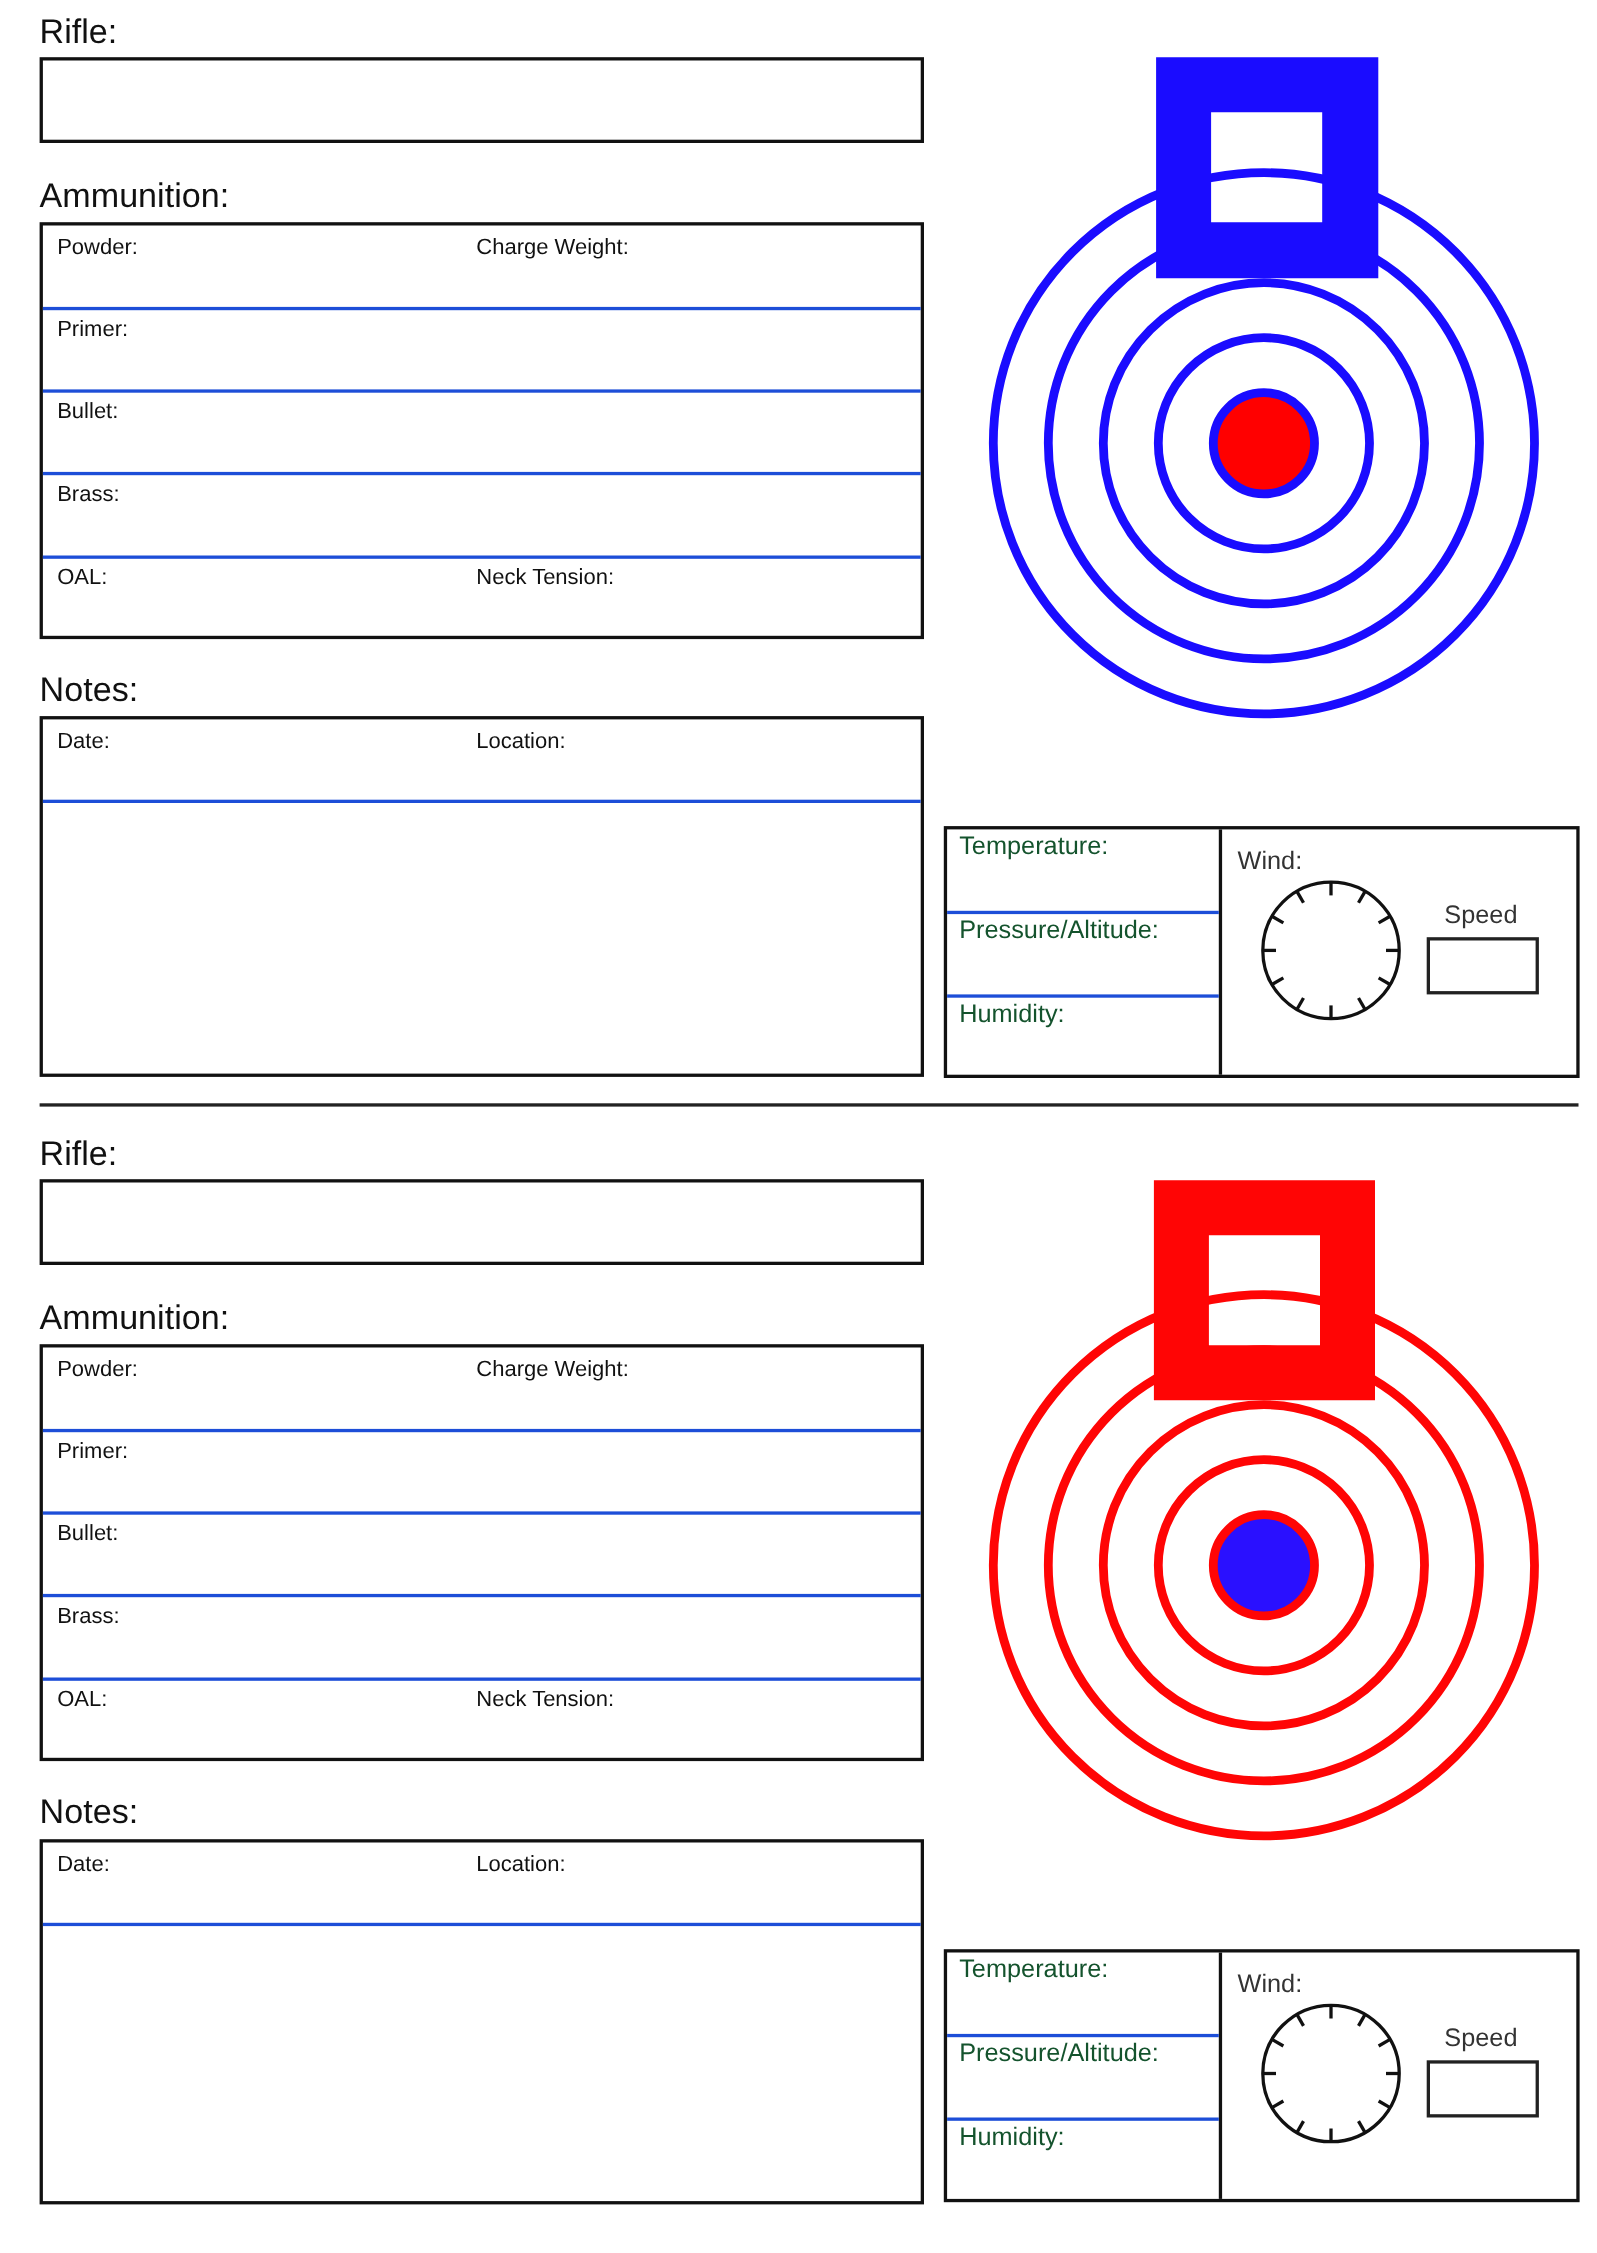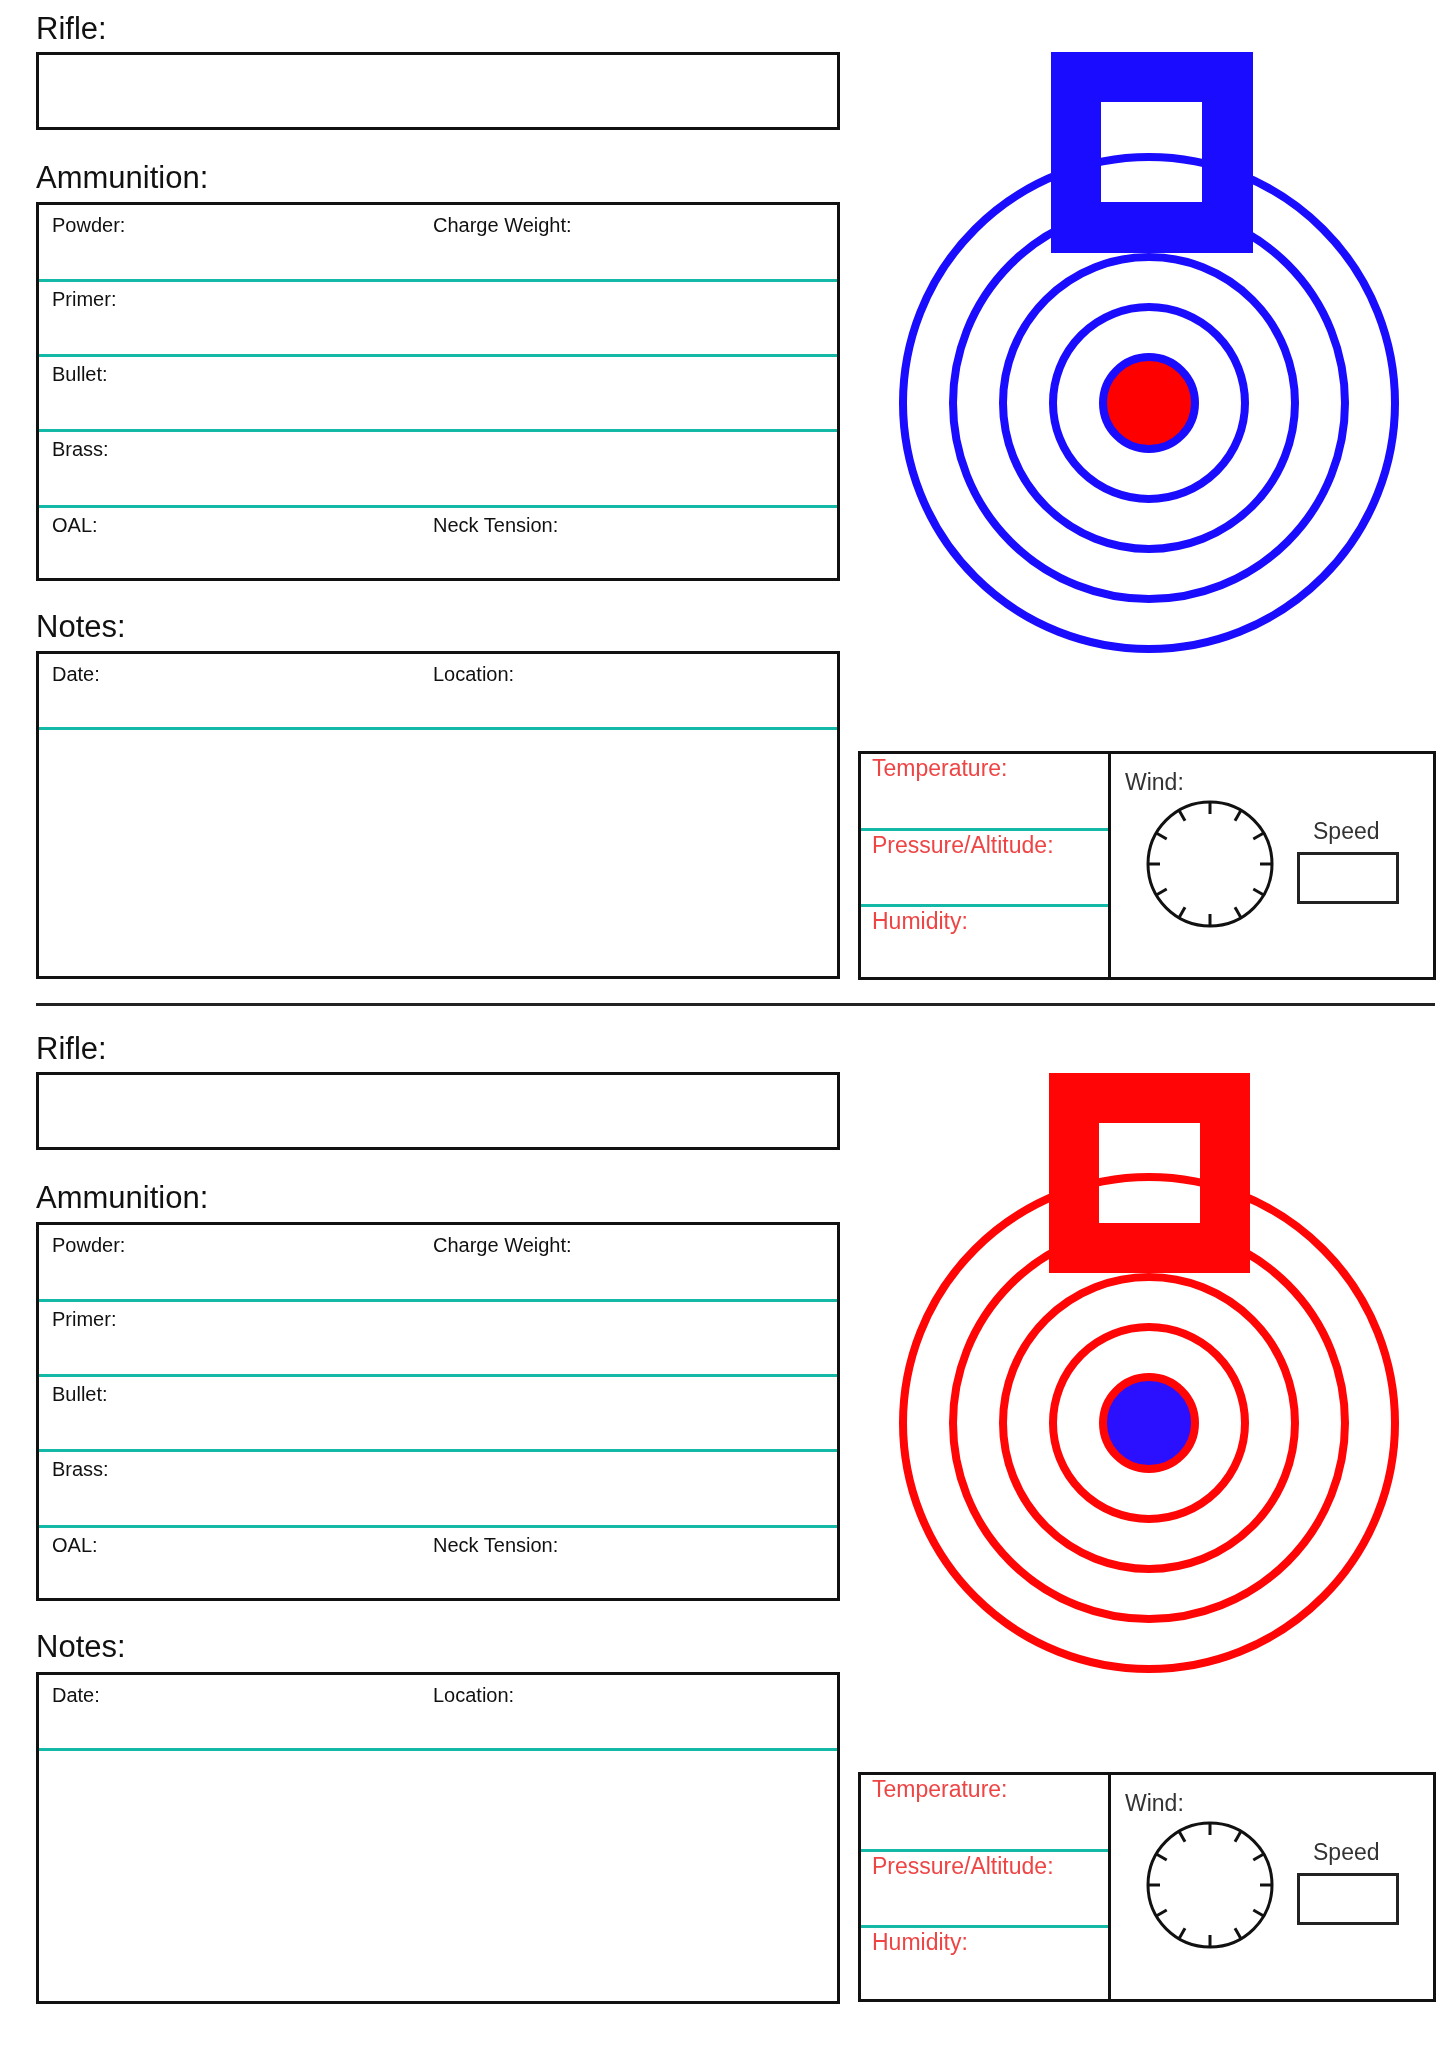--- a/index.html
+++ b/index.html
@@ -1,24 +1,24 @@
 <!DOCTYPE html>
 <html><head>
   <meta charset="utf-8">
   <style>
     html, body { margin: 0; padding: 0; background: #ffffff; }
     body { width: 1452px; height: 2048px; position: relative; overflow: hidden;
            font-family: "Liberation Sans", sans-serif; color: #111; }
     .section { position: absolute; left: 0; width: 1452px; height: 1020px; }
     .heading { position: absolute; left: 36px; font-size: 31px; line-height: 1; color: #111; }
     .box { position: absolute; border: 3px solid #111; box-sizing: border-box; background: #fff; }
-    .row { position: absolute; left: 0; right: 0; box-sizing: border-box; border-top: 3px solid #14b8a6; }
+    .row { position: absolute; left: 0; right: 0; box-sizing: border-box; border-top: 3px solid #1d4ed8; }
     .row.first { border-top: none; }
     .lbl { position: absolute; font-size: 20px; line-height: 1; color: #111; white-space: nowrap; }
-    .wlbl { position: absolute; font-size: 23px; line-height: 1; color: #ef4444; white-space: nowrap; }
+    .wlbl { position: absolute; font-size: 23px; line-height: 1; color: #14532d; white-space: nowrap; }
     .sep { position: absolute; left: 36px; width: 1399px; top: 1003px; height: 0; border-top: 3px solid #222; }
     svg { position: absolute; overflow: visible; }
   </style>
 </head>
 <body>
 
 <div class="section" style="top:0px;">
   <div class="heading" style="top:13px;">Rifle:</div>
   <div class="box" style="left:36px; top:52px; width:804px; height:78px;"></div>
 

